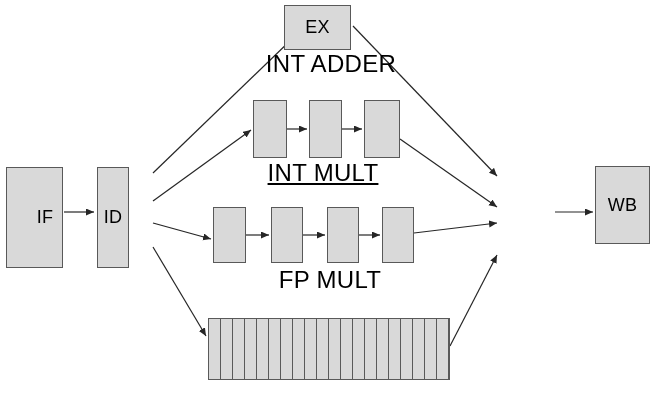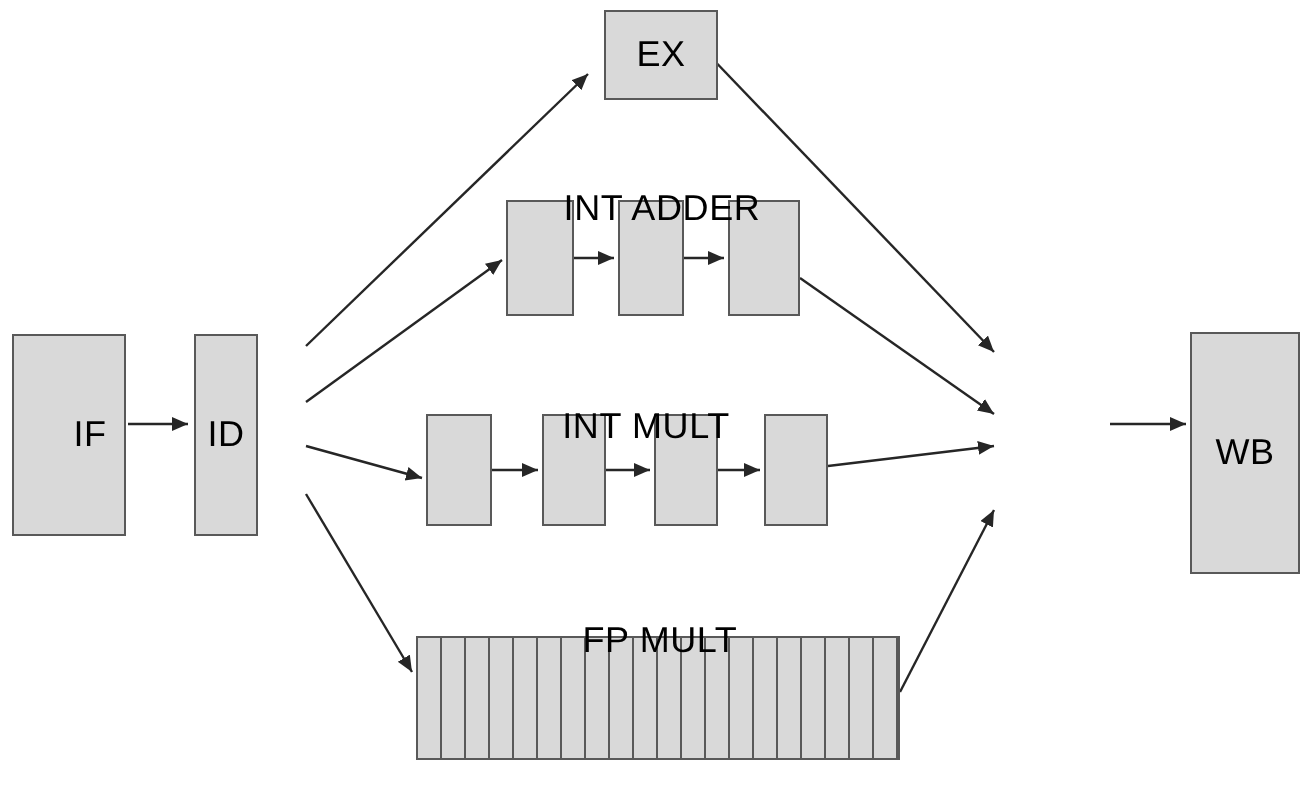--- a/index.html
+++ b/index.html
@@ -40,25 +40,24 @@
     background-image: repeating-linear-gradient(
       90deg,
       #d9d9d9 0px, #d9d9d9 11px,
       #595959 11px, #595959 12px
     );
   }
   .ulabel {
     position: absolute;
     width: 160px;
     text-align: center;
-    font-size: 18px;
+    font-size: 24px;
     color: #000000;
     letter-spacing: 0.3px;
     white-space: nowrap;
-    margin-top: 44px;
   }
 </style>
 </head>
 <body>
 
 <div class="canvas">
 
   <svg class="arrows" viewBox="0 0 653 406" xmlns="http://www.w3.org/2000/svg">
     <defs>
       <marker id="ah" markerWidth="9" markerHeight="8" refX="8" refY="3.5" orient="auto" markerUnits="userSpaceOnUse">
@@ -85,37 +84,37 @@
   </svg>
 
   <div class="box" style="left:6px;   top:167px; width:57px;  height:101px;padding-left:21px;">
     <span>IF</span>
   </div>
 
   <div class="box" style="left:97px;  top:167px; width:32px;  height:101px;">
     <span>ID</span>
   </div>
 
-  <div class="box" style="left:302px; top:5px;   width:57px;  height:45px;">
+  <div class="box" style="left:284px; top:5px;   width:67px;  height:45px;">
     <span>EX</span>
   </div>
 
 
-  <div class="box" style="left:595px; top:166px; width:55px;  height:121px;">
+  <div class="box" style="left:595px; top:166px; width:55px;  height:78px;">
     <span>WB</span>
   </div>
 
   <div class="box" style="left:253px; top:100px; width:34px; height:58px;"></div>
   <div class="box" style="left:309px; top:100px; width:33px; height:58px;"></div>
   <div class="box" style="left:364px; top:100px; width:36px; height:58px;"></div>
 
   <div class="box" style="left:213px; top:207px; width:33px; height:56px;"></div>
   <div class="box" style="left:271px; top:207px; width:32px; height:56px;"></div>
   <div class="box" style="left:327px; top:207px; width:32px; height:56px;"></div>
   <div class="box" style="left:382px; top:207px; width:32px; height:56px;"></div>
 
   <div class="box divbox" style="left:208px; top:318px; width:242px; height:62px;"></div>
 
   <div class="ulabel" style="left:251px; top:50px;">INT ADDER</div>
-  <div class="ulabel" style="left:243px; top:159px;">INT MULT</div>
+  <div class="ulabel" style="left:243px; top:159px;text-decoration:underline;">INT MULT</div>
   <div class="ulabel" style="left:250px; top:266px;">FP MULT</div>
 
 </div>
 
 </body></html>

